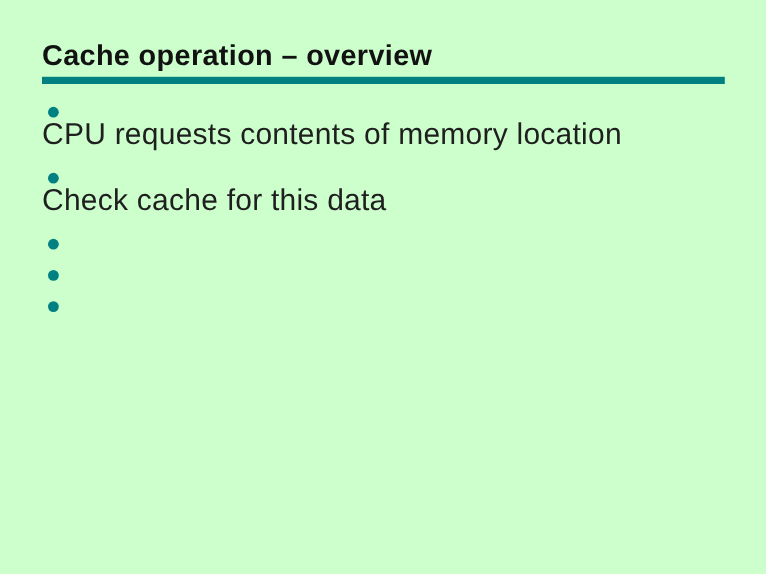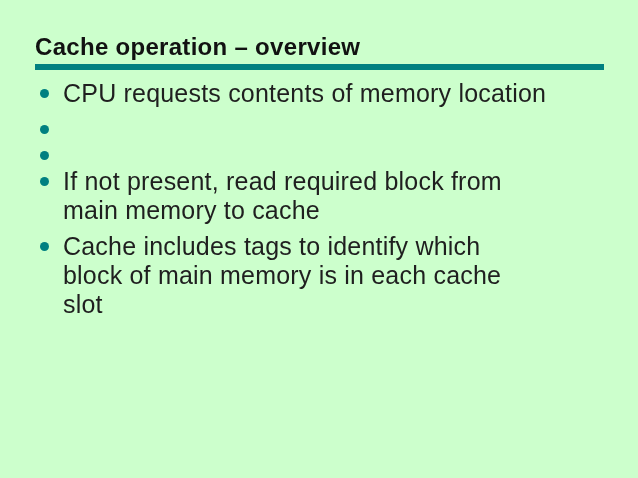--- a/index.html
+++ b/index.html
@@ -37,20 +37,21 @@
   }
   .bullets {
     list-style: none;
     margin-top: 9px;
     width: 560px;
   }
   .bullet-item {
     display: flex;
     align-items: flex-start;
     margin-bottom: 7px;
+    flex-direction: column;
   }
   .marker {
     flex: 0 0 auto;
     width: 9px; height: 9px;
     border-radius: 50%;
     background: var(--accent);
     margin: 10px 14px 0 5px;
   }
   .btext {
     font-size: 25px;
@@ -67,33 +68,29 @@
   <h1 class="title">Cache operation – overview</h1>
   <div class="rule"></div>
   <ul class="bullets">
   <li class="bullet-item">
     <span class="marker"></span>
     <span class="btext">CPU requests contents of memory location</span>
   </li>
 
   <li class="bullet-item">
     <span class="marker"></span>
+    <span class="btext">Check cache for this data</span>
   </li>
 
   <li class="bullet-item">
     <span class="marker"></span>
   </li>
 
   <li class="bullet-item">
     <span class="marker"></span>
-    <span class="btext">If not present, read required block from
-main memory to cache</span>
   </li>
 
 
   <li class="bullet-item">
     <span class="marker"></span>
-    <span class="btext">Cache includes tags to identify which
-block of main memory is in each cache
-slot</span>
   </li>
 </ul>
 </div>
 
 </body></html>

